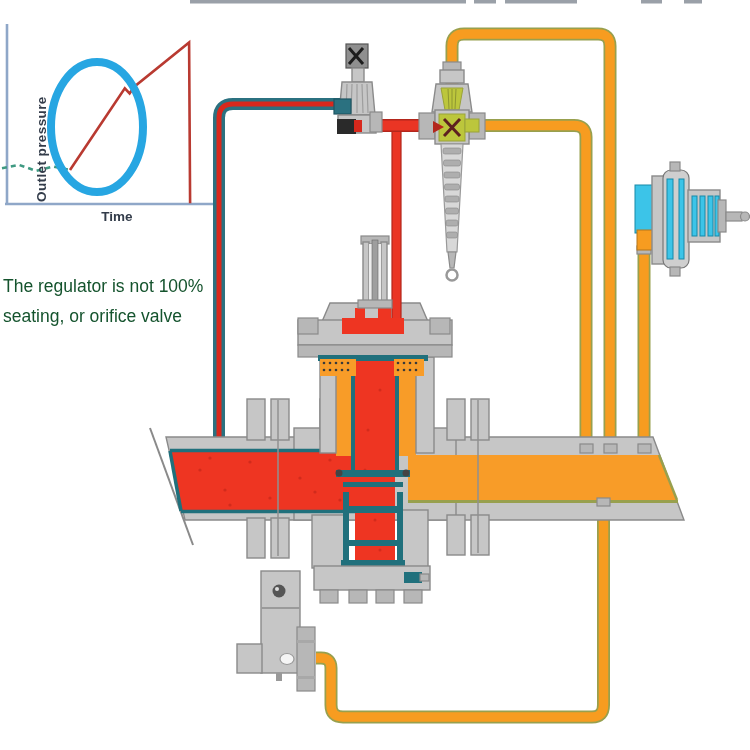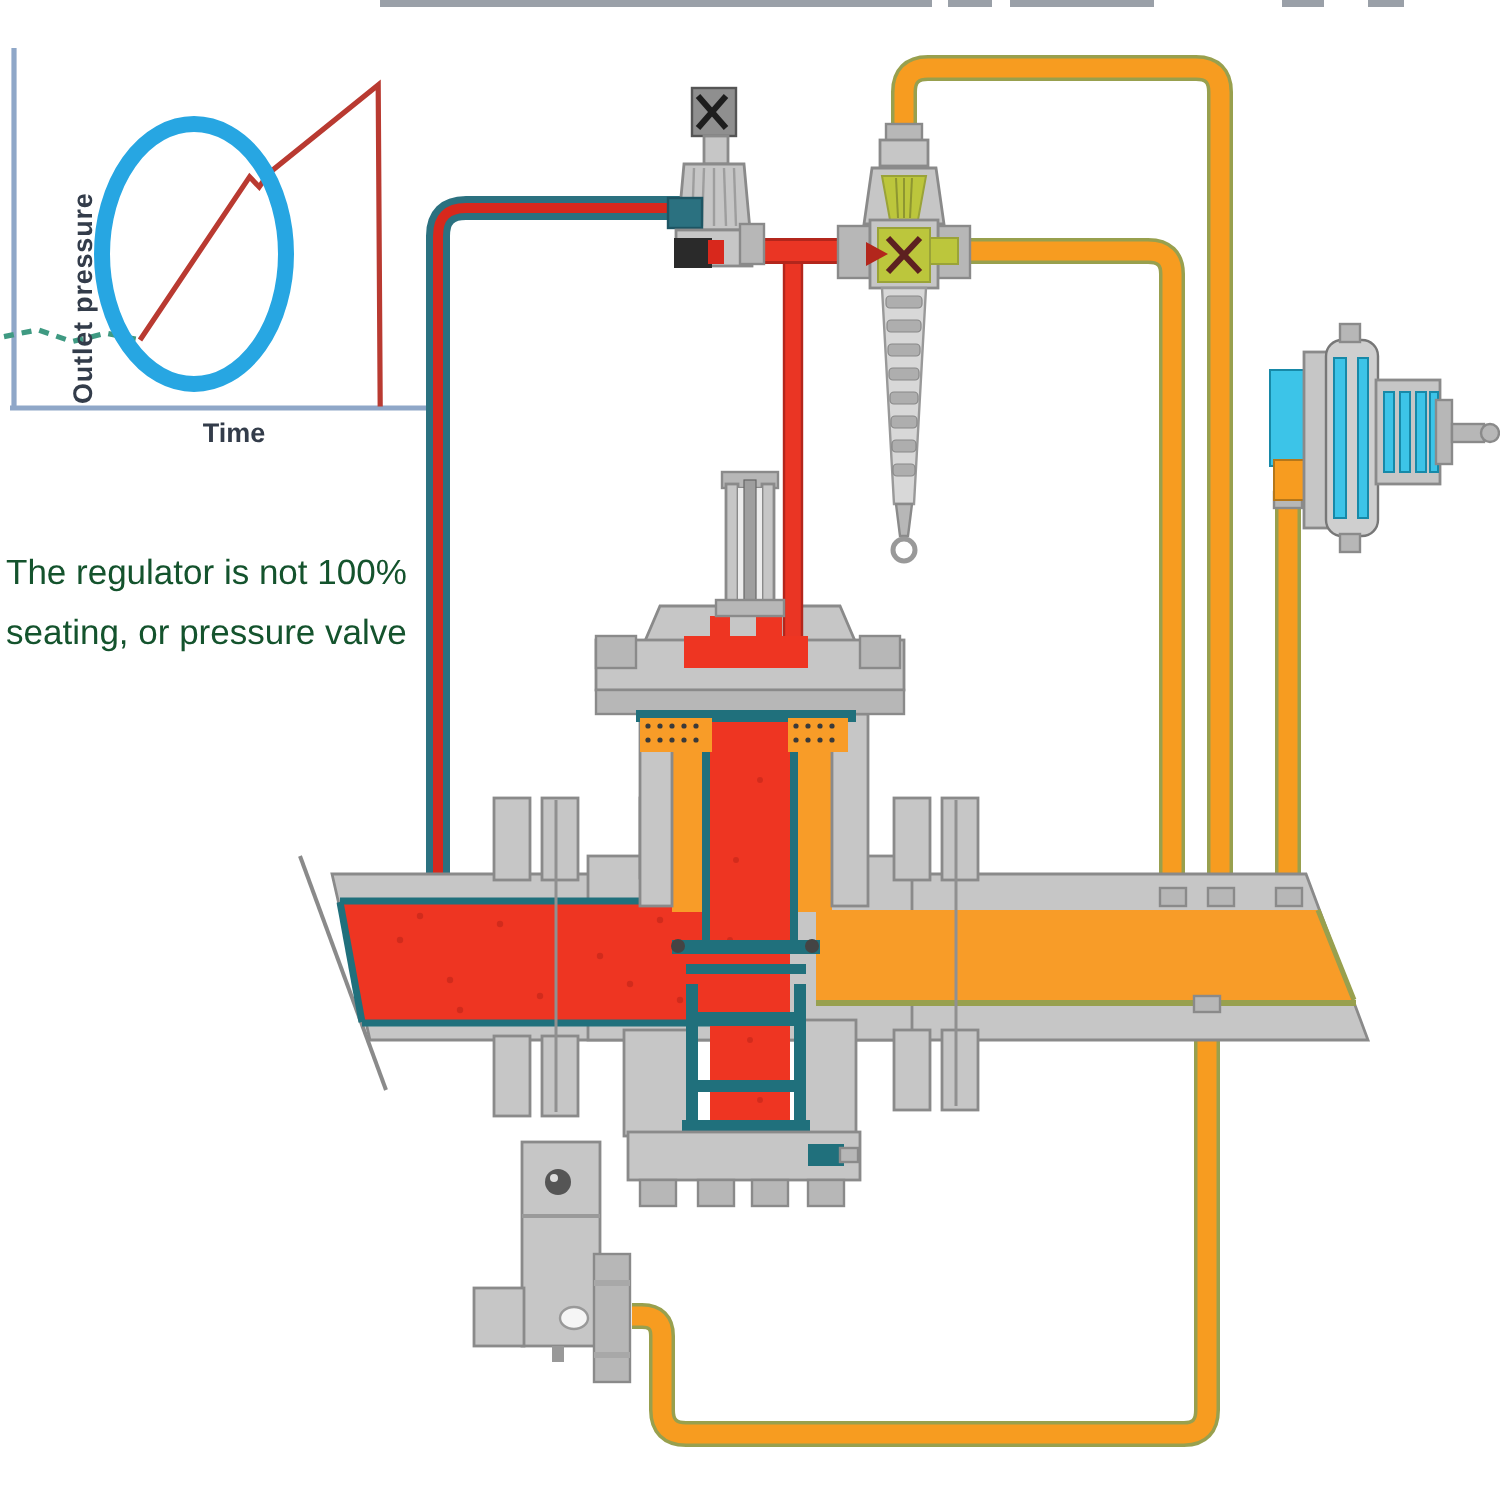--- a/index.html
+++ b/index.html
@@ -311,16 +311,16 @@
     <rect x="297" y="676" width="18" height="3" fill="#a8a8a8"></rect>
     <rect x="276" y="673" width="6" height="8" fill="#999"></rect>
   </g>
 
 </svg>
 
 <div id="ylabel" class="lbl">Outlet pressure</div>
 <div id="xlabel" class="lbl">Time</div>
 <div id="caption">
   <div>The regulator is not 100%</div>
-  <div>seating, or pressure valve</div>
+  <div>seating, or orifice valve</div>
 </div>
 
 </div>
 
 </body></html>

